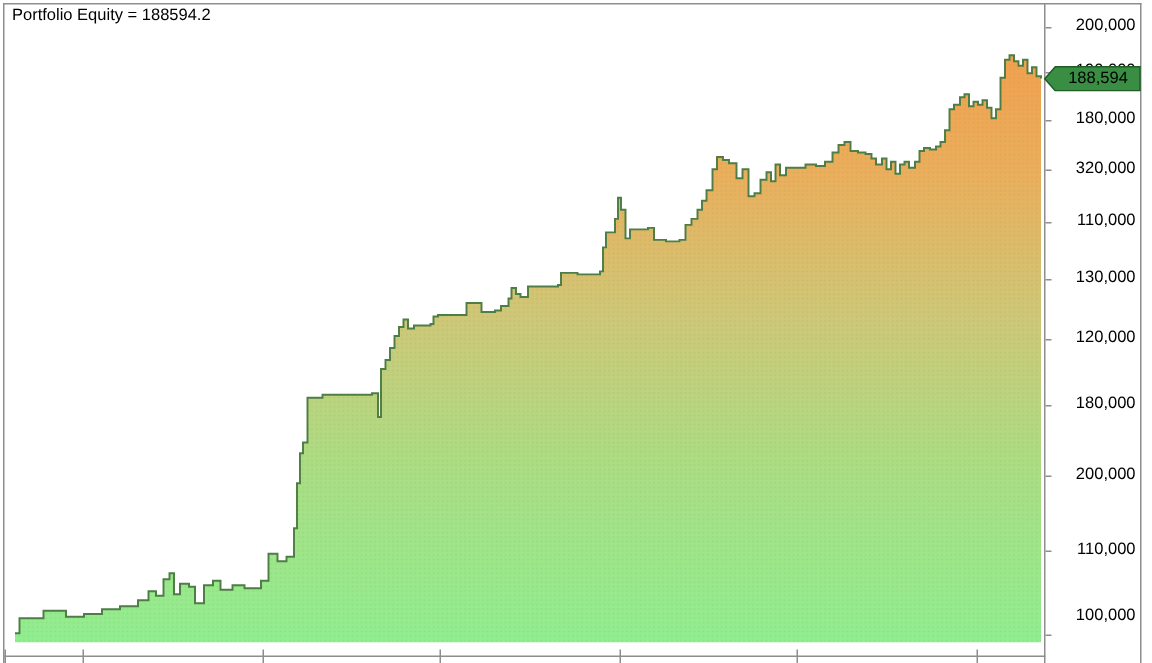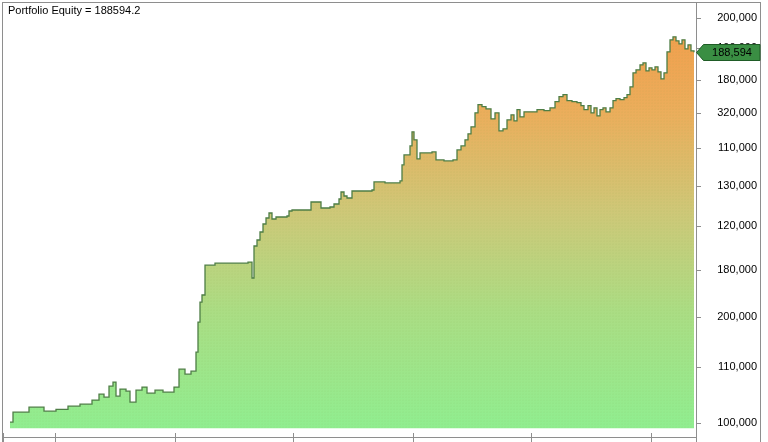--- a/index.html
+++ b/index.html
@@ -72,21 +72,21 @@
       <div class="ylabel" style="top: 179px;">130,000</div>
       <div class="ytick" style="top: 226px;"></div>
       <div class="ylabel" style="top: 219px;">120,000</div>
       <div class="ytick" style="top: 270px;"></div>
       <div class="ylabel" style="top: 263px;">180,000</div>
       <div class="ytick" style="top: 317px;"></div>
       <div class="ylabel" style="top: 310px;">200,000</div>
       <div class="ytick" style="top: 367px;"></div>
       <div class="ylabel" style="top: 360px;">110,000</div>
       <div class="ytick" style="top: 423px;"></div>
-      <div class="ylabel" style="top: 416px;">100,000</div>
+      <div class="ylabel" style="top: 404px;">100,000</div>
     </div>
 
   <div id="x-axis">
       <div class="xtick" style="left: 3px;"></div>
       <div class="xtick" style="left: 55px;"></div>
       <div class="xtick" style="left: 175px;"></div>
       <div class="xtick" style="left: 293px;"></div>
       <div class="xtick" style="left: 413px;"></div>
       <div class="xtick" style="left: 531px;"></div>
       <div class="xtick" style="left: 651px;"></div>

